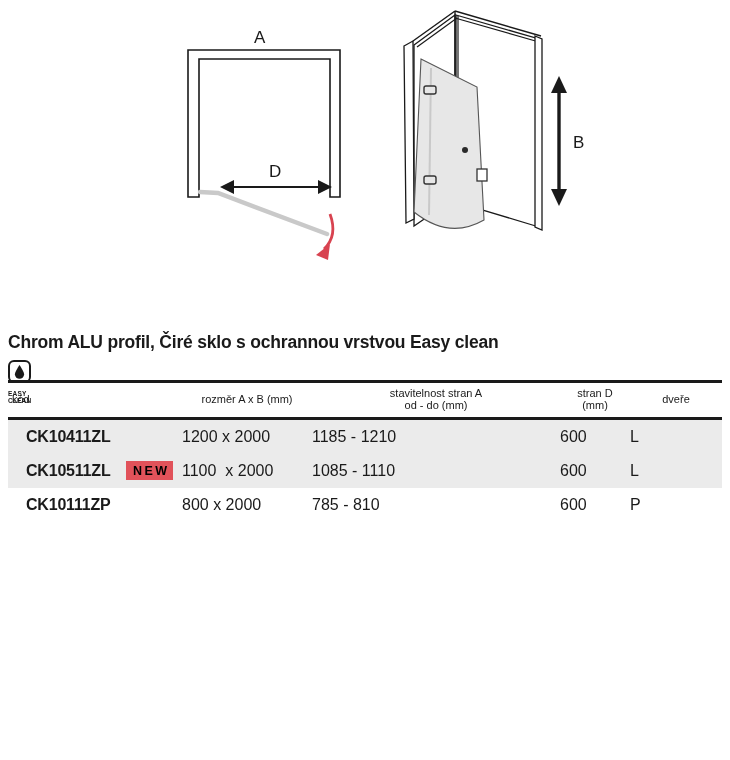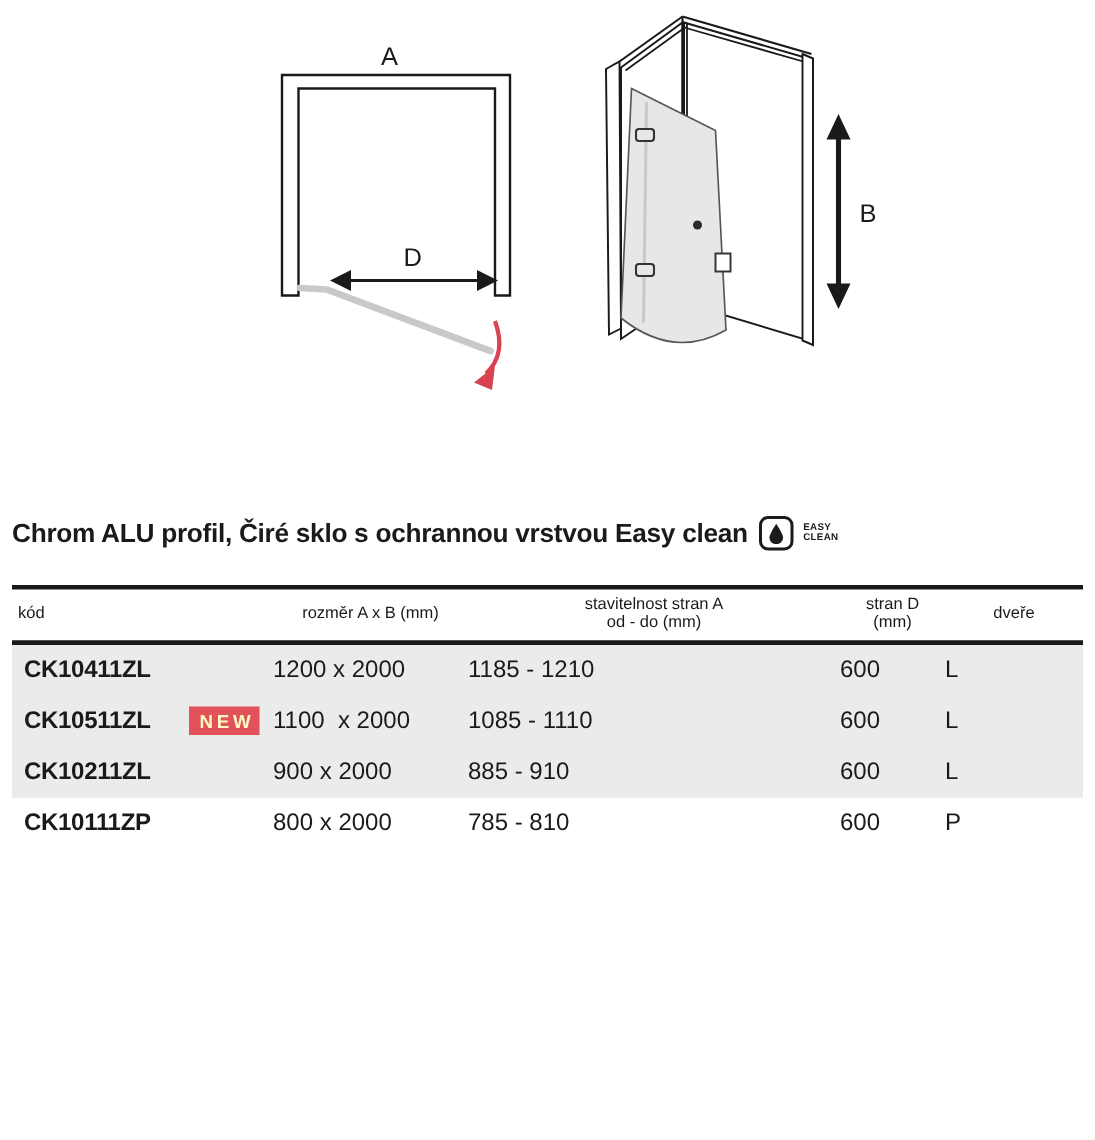--- a/index.html
+++ b/index.html
@@ -14,37 +14,37 @@
 
   .diag-label { font-family:"Liberation Sans",sans-serif; font-size:17px; fill:var(--ink,#1a1a1a); }
   .stroke-ink  { stroke:var(--ink,#1a1a1a); fill:none; }
   .frame-shape { stroke:var(--ink,#1a1a1a); fill:#fff; }
   .fill-ink    { fill:var(--ink,#1a1a1a); stroke:none; }
   .stroke-gray { stroke:var(--door_gray,#c9c9c9); fill:none; }
   .glass       { fill:#e7e7e7; stroke:#555; }
   .stroke-red  { stroke:var(--arrow_red,#d84350); fill:none; }
   .fill-red    { fill:var(--arrow_red,#d84350); stroke:none; }
 
-  .title-row { display:flex; align-items:center; gap:7px; margin:12px 8px; height:26px; }
+  .title-row { display:flex; align-items:flex-start; gap:7px; margin:2px 8px; height:26px;flex-direction:column; }
   .title-text { font-size:17.5px; font-weight:700; letter-spacing:-0.2px; white-space:nowrap; }
   .ec-icon { width:23px; height:23px; box-sizing:border-box; border:2px solid var(--ink,#1a1a1a);
              border-radius:6px; display:flex; align-items:center; justify-content:center; flex:0 0 auto; }
   .ec-text { font-size:6.5px; line-height:7px; font-weight:700; letter-spacing:0.2px; }
 
   table.spec { margin:22px 8px 0; width:714px; border-collapse:collapse; table-layout:fixed; }
   thead tr { border-top:3px solid var(--ink,#1a1a1a); border-bottom:3px solid var(--ink,#1a1a1a); }
   th { font-weight:400; font-size:11px; line-height:1.12; text-align:center;
        vertical-align:middle; padding:4px 0 5px; }
   th.c-kod { text-align:left; padding-left:4px; }
   th span { display:block; }
   tbody td { height:34px; font-size:16px; text-align:left; vertical-align:middle; padding:0; }
-  td.c-kod { text-align:left; padding-left:8px; font-weight:700; letter-spacing:-0.2px; }
+  td.c-kod { text-align:left; padding-left:18px; font-weight:700; letter-spacing:-0.2px; }
   td.c-badge { text-align:left; }
   tr.alt { background:var(--row_alt,#ebebeb); }
-  .new-badge { display:inline-block; background:var(--new_badge,#e1525a); color:#fef9c3;
+  .new-badge { display:inline-block; background:var(--new_badge,#e1525a); color:#000000;
                font-weight:700; font-size:12.5px; line-height:1; letter-spacing:2.5px;
                padding:4px 3px 3px 7px;text-align:center; }
 </style>
 </head>
 <body>
 
 <div class="page">
 
   <div class="diagrams">
 
@@ -144,28 +144,20 @@
           <td>L</td>
         </tr>
         <tr class="alt">
           <td class="c-kod">CK10511ZL</td>
           <td class="c-badge"><span class="new-badge">NEW</span></td>
           <td>1100&nbsp; x 2000</td>
           <td>1085 - 1110</td>
           <td>600</td>
           <td>L</td>
         </tr>
-        <tr class="alt">
-          <td class="c-kod">CK10211ZL</td>
-          <td class="c-badge"></td>
-          <td>900 x 2000</td>
-          <td>885 - 910</td>
-          <td>600</td>
-          <td>L</td>
-        </tr>
         <tr class="">
           <td class="c-kod">CK10111ZP</td>
           <td class="c-badge"></td>
           <td>800 x 2000</td>
           <td>785 - 810</td>
           <td>600</td>
           <td>P</td>
         </tr>
       </tbody>
   </table>

